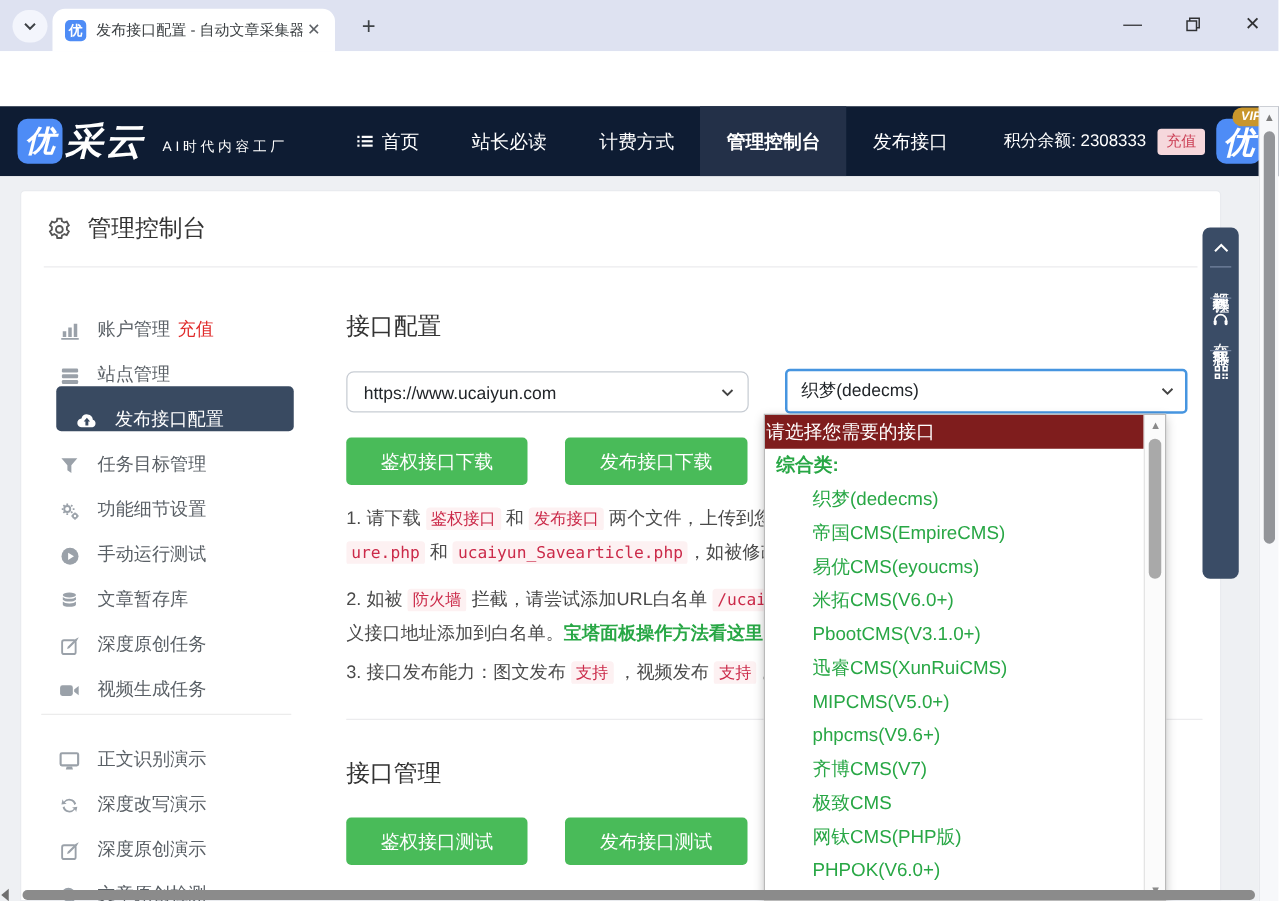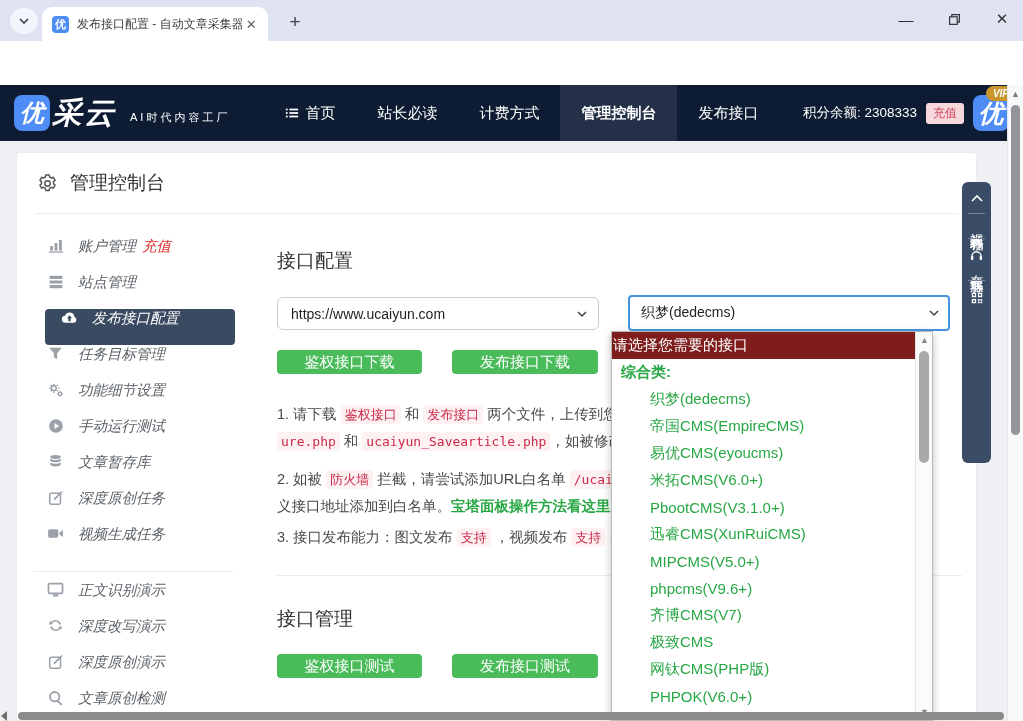--- a/index.html
+++ b/index.html
@@ -42,35 +42,35 @@
   .vip-badge { position:absolute; top:-9px; right:-7px; background:#c9962c; color:#fff; font-size:10px; font-weight:bold; font-style:italic; padding:2px 7px; border-radius:9px; }
 
   
   .content { position:absolute; left:0; top:141px; width:1007px; height:580px; background:#eef0f3; }
   .card { position:absolute; left:16px; top:11px; width:961px; height:569px; background:#fff; border:1px solid #e9ebef; border-radius:4px 4px 0 0; }
   .card-head { position:absolute; left:0; top:0; width:100%; height:60px; display:flex; align-items:center; padding-left:20px; }
   .card-head-border { position:absolute; left:18px; right:18px; top:60px; border-top:1px solid #ececee; }
   .page-title { font-size:19px; color:#333; margin-left:12px; }
 
   .sidebar { position:absolute; left:14px; top:84px; width:204px; }
-  .side-item { height:36px; display:flex; align-items:flex-start; padding-left:16px; cursor:pointer; border-radius:4px;font-style:italic; }
+  .side-item { height:36px; display:flex; align-items:flex-end; padding-left:16px; cursor:pointer; border-radius:4px; }
   .side-item .sicon { width:17px; height:17px; color:#9aa1a9; display:flex; align-items:center; justify-content:center; flex:0 0 auto; }
   .side-item .slabel { font-size:14.5px; color:#5a6066; margin-left:14px; white-space:nowrap; }
   .side-item.active { background:#394a61;margin-left:14px; }
   .side-item.active .sicon { color:#fff; }
   .side-item.active .slabel { color:#fff; }
   .side-badge { color:#e02a2a; font-size:14.5px; margin-left:6px; }
   .side-divider { border-top:1px solid #ececec; margin:10px 2px 9px 2px; }
 
   .sec-title { position:absolute; font-size:19px; color:#333; }
   .select1 { position:absolute; left:260px; top:144px; width:322px; height:33px; background:#fff; border:1px solid #c8cdd4; border-radius:6px; display:flex; align-items:center; padding:0 10px 0 13px; font-size:14px; color:#212529; cursor:pointer; }
   .select2 { position:absolute; left:611px; top:142px; width:322px; height:36px; background:#fff; border:2px solid #4695e0; border-radius:4px; display:flex; align-items:center; padding:0 8px 0 11px; font-size:14px; color:#212529; cursor:pointer; }
   .sel-chevron { margin-left:auto; display:flex; }
 
-  .gbtn { position:absolute; height:24px; background:#49bb59; color:#fff; font-size:15px; border:none; border-radius:4px; cursor:pointer; font-family:inherit; }
+  .gbtn { position:absolute; height:38px; background:#49bb59; color:#fff; font-size:15px; border:none; border-radius:4px; cursor:pointer; font-family:inherit; }
   .b1 { left:260px; width:145px; }
   .b2 { left:435px; width:146px; }
 
   .pline { position:absolute; left:260px; width:700px; font-size:14.5px; color:#4a4a4a; white-space:nowrap; overflow:hidden; }
   .pline .code { font-family:"DejaVu Sans Mono","Liberation Mono",monospace; font-size:13px; color:#cb2a49; background:#fdf1f2; padding:2px 4px; border-radius:3px; }
   .pline .glink { color:#28a745; font-weight:bold; cursor:pointer; }
   .main-divider { position:absolute; left:260px; top:422px; width:685px; border-top:1px solid #ececee; }
 
   
   .dropdown { position:absolute; left:611px; top:190px; width:322px; height:390px; background:#fff; border:1px solid #b9b9b9; box-shadow:0 3px 8px rgba(0,0,0,.25); z-index:50; overflow:hidden; }

